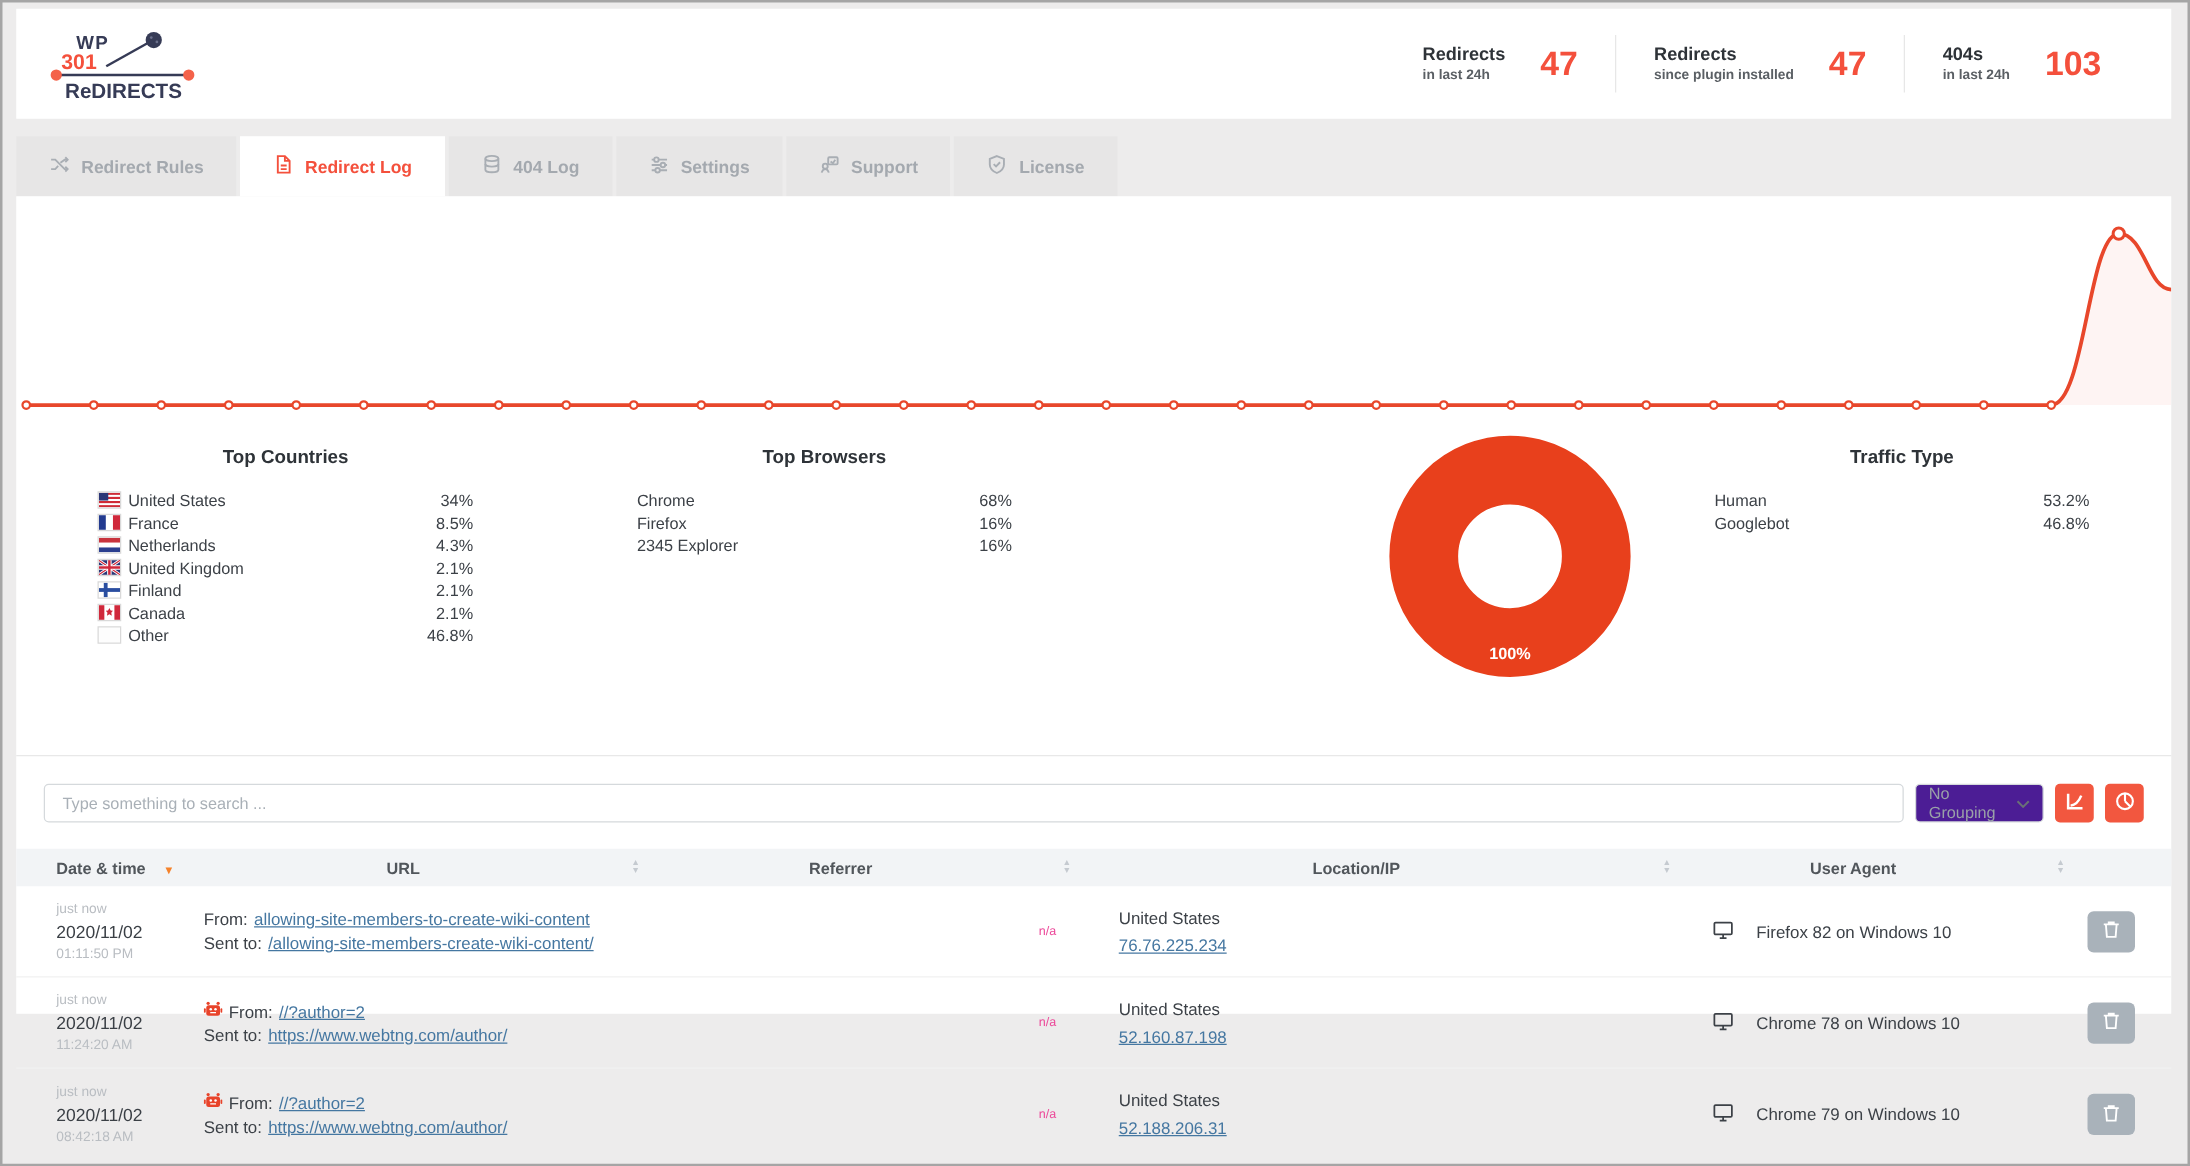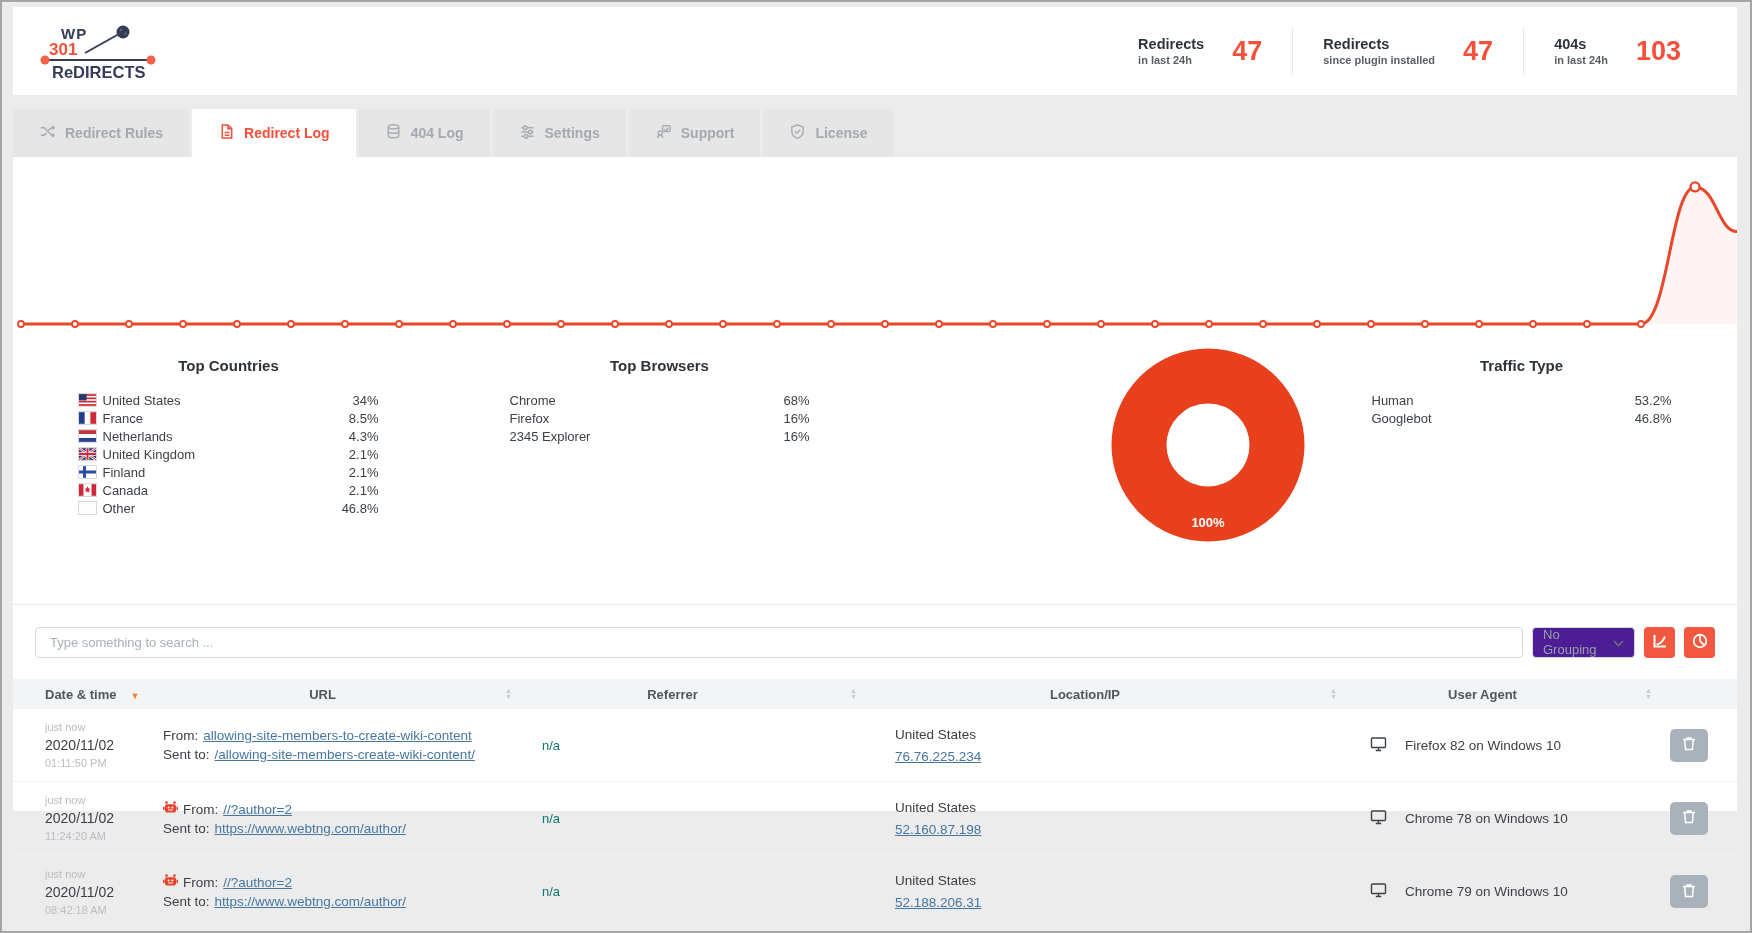--- a/index.html
+++ b/index.html
@@ -72,21 +72,21 @@
   }
   .sort-desc { color:#f5822a; font-size:9px; margin-left:14px; cursor:pointer; }
   .trow { height:73px; border-bottom:1px solid #f1f1f1; align-items:center; }
   .trow:last-child { border-bottom:none; }
   .c-date { padding-left:32px; }
   .rel-t, .time-t { color:#b9bdc2; font-size:11px; }
   .date-t { color:#3a3f45; font-size:14px; margin:4px 0; }
   .c-url { padding-left:18px; font-size:13.5px; color:#3c4147; }
   .url-line { display:flex; align-items:flex-end; gap:5px; margin:4px 0; }
   a.lnk { color:#4577a1; text-decoration:underline; cursor:pointer; }
-  .c-ref { padding-left:42px; font-size:13px; color:#0f766e; }
+  .c-ref { padding-left:42px; font-size:10px; color:#ec4899;text-align:right; }
   .c-loc { padding-left:50px; font-size:13.5px; color:#3c4147; }
   .c-loc .lnk { display:inline-block; margin-top:7px; }
   .c-ua { padding-left:45px; display:flex; align-items:center; gap:18px; font-size:13.5px; color:#3c4147; }
   .c-del { display:flex; justify-content:center; }
   .del-btn {
     width:38px; height:33px; background:#a9b2ba; border:none; border-radius:5px;
     display:flex; align-items:center; justify-content:center; cursor:pointer;
   }
 </style>
 </head>

